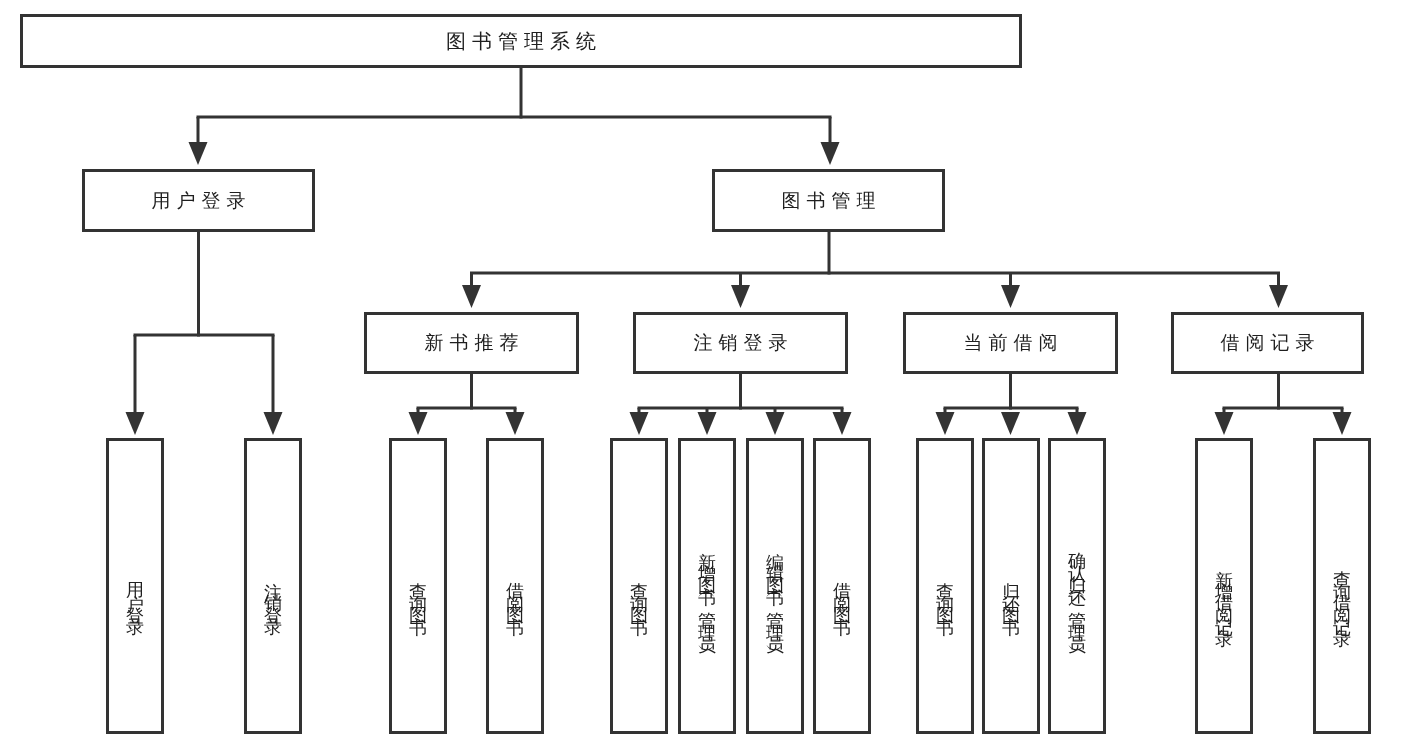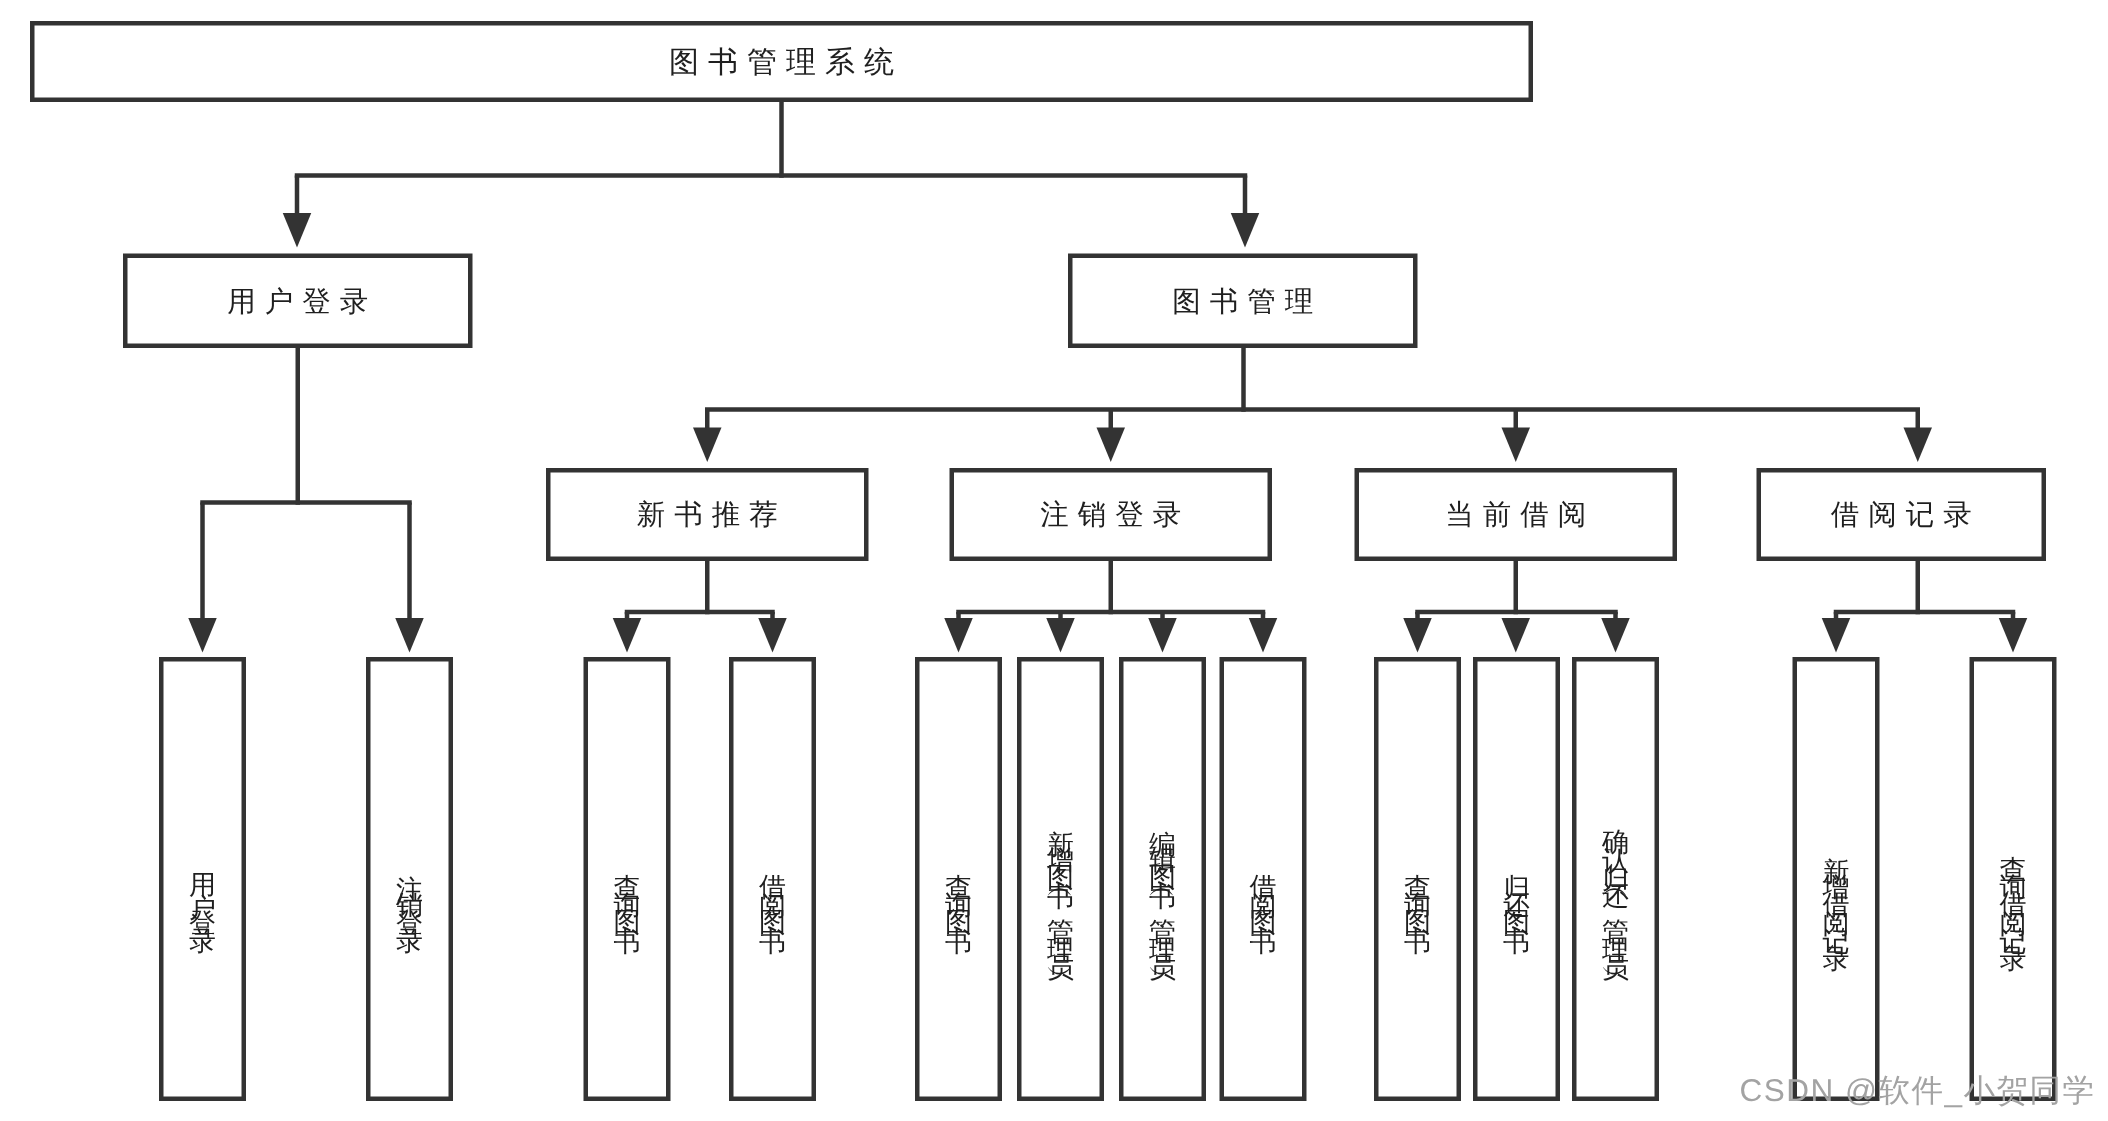--- a/index.html
+++ b/index.html
@@ -213,15 +213,14 @@
     <span>确认归还（管理员）</span>
   </div>
 
   <div class="node v" style="left:1195px; top:438px; width:58px; height:296px;">
     <span>新增借阅记录</span>
   </div>
   <div class="node v" style="left:1313px; top:438px; width:58px; height:296px;">
     <span>查询借阅记录</span>
   </div>
 
-  <div class="watermark">CSDN @软件_小贺同学</div>
 
 </div>
 
 </body></html>

